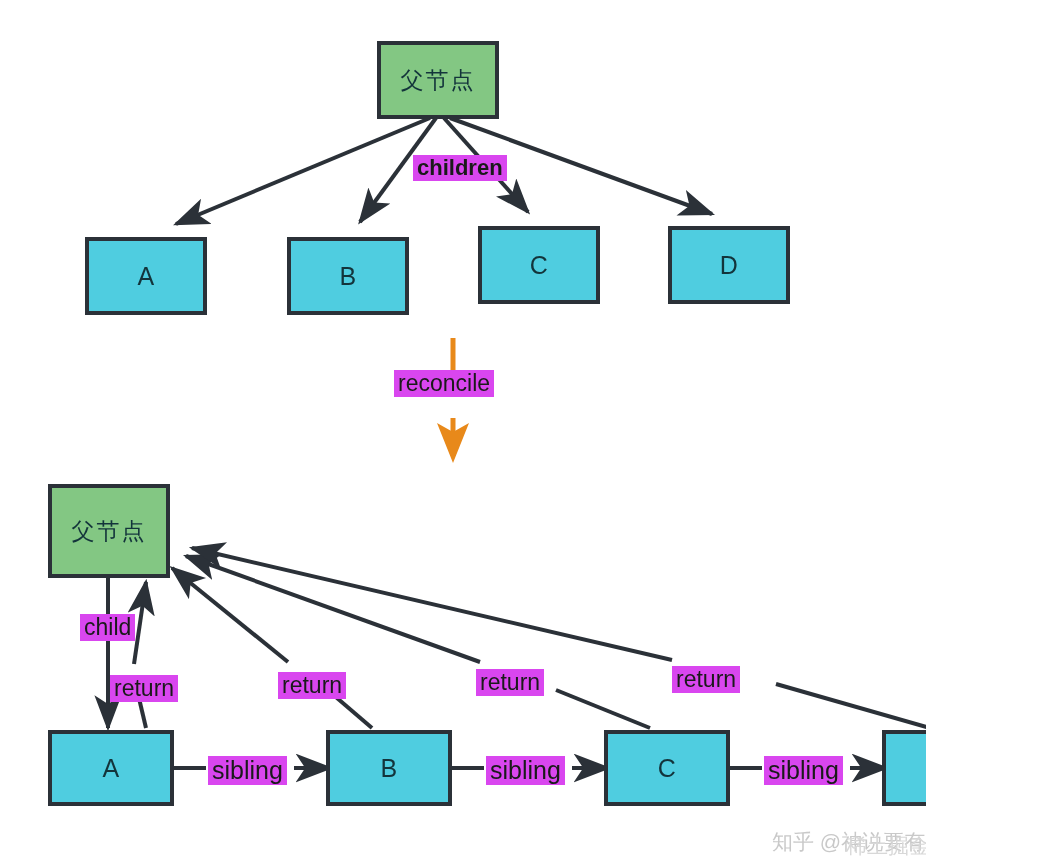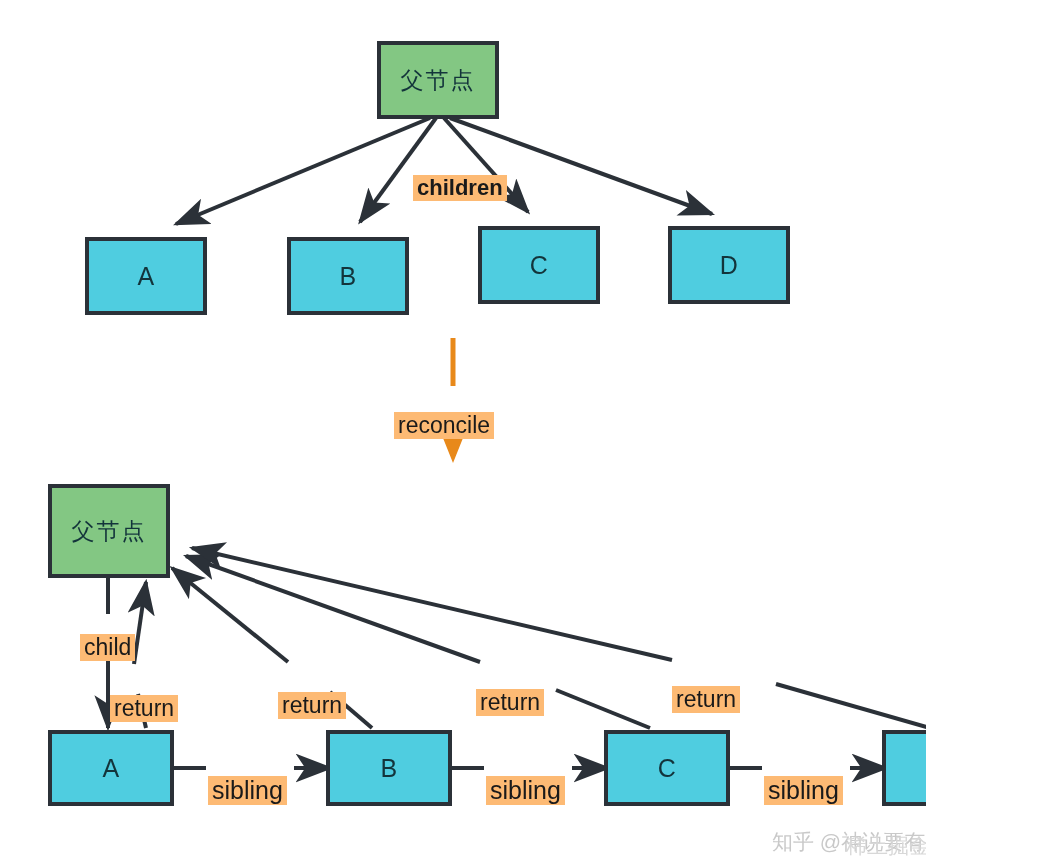--- a/index.html
+++ b/index.html
@@ -50,25 +50,24 @@
   .node-label.cjk {
     font-size: 23px;
     letter-spacing: 2px;
   }
   .edge-label {
     position: absolute;
     color: #1a1a1a;
     font-size: 23px;
     line-height: 1;
     white-space: nowrap;
-    background: #fdba74;
+    background: #d946ef;
     padding: 2px 4px;
     z-index: 5;
     user-select: none;
-    margin-top: 20px;
   }
   .edge-label.bold {
     font-weight: bold;
     font-size: 22px;
   }
   .edge-label.small {
     font-size: 25px;
   }
   .watermark {
     position: absolute;
@@ -160,21 +159,21 @@
   <div class="node leaf" style="left:478px; top:226px; width:122px; height:78px;">
     <span class="node-label">C</span>
   </div>
 
   <div class="node leaf" style="left:668px; top:226px; width:122px; height:78px;">
     <span class="node-label">D</span>
   </div>
 
   <div class="edge-label bold" style="left:413px; top:155px;">children</div>
 
-  <div class="edge-label" style="left:394px; top:392px;">reconcile</div>
+  <div class="edge-label" style="left:394px; top:370px;">reconcile</div>
 
   <div class="node parent" style="left:48px; top:484px; width:122px; height:94px;">
     <span class="node-label cjk">父节点</span>
   </div>
 
   <div class="node leaf" style="left:48px; top:730px; width:126px; height:76px;">
     <span class="node-label">A</span>
   </div>
 
   <div class="node leaf" style="left:326px; top:730px; width:126px; height:76px;">

